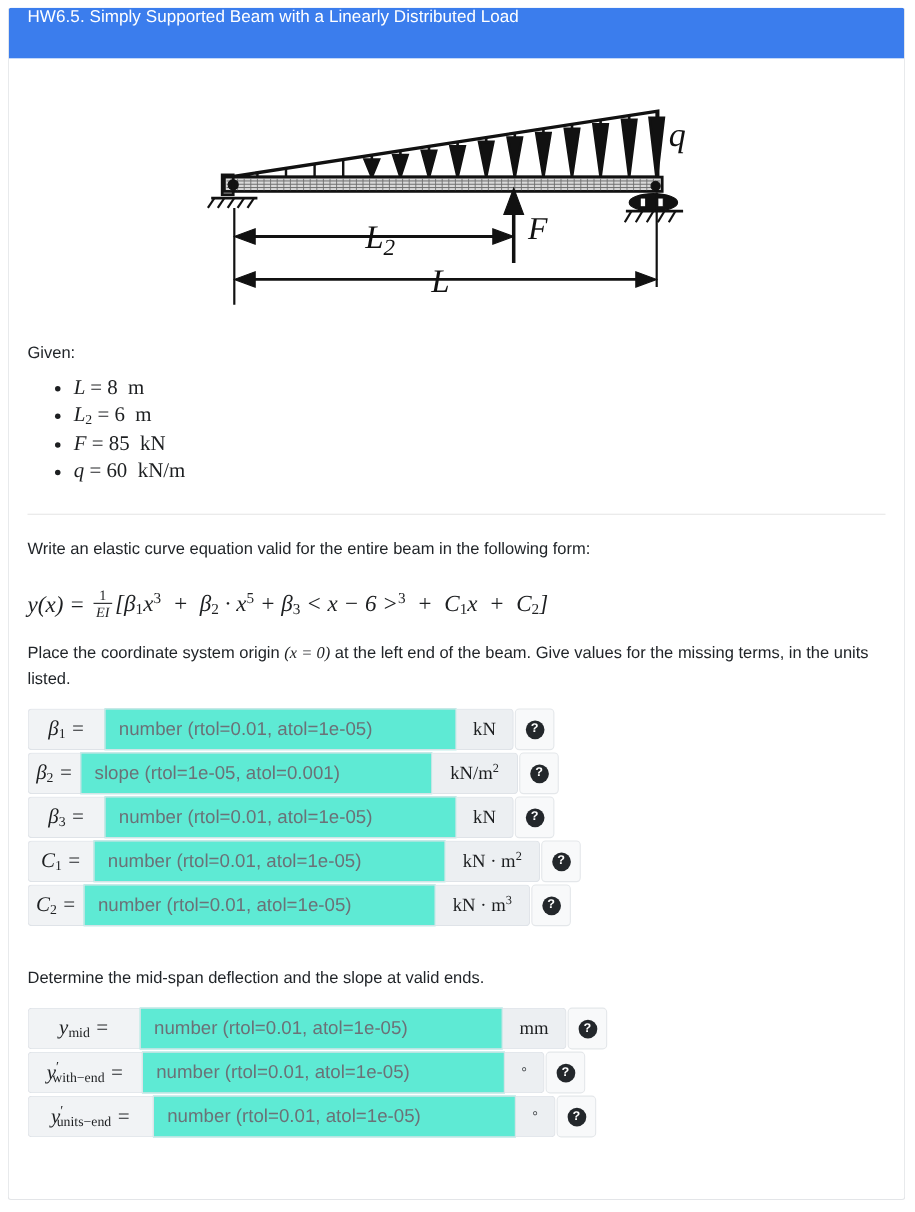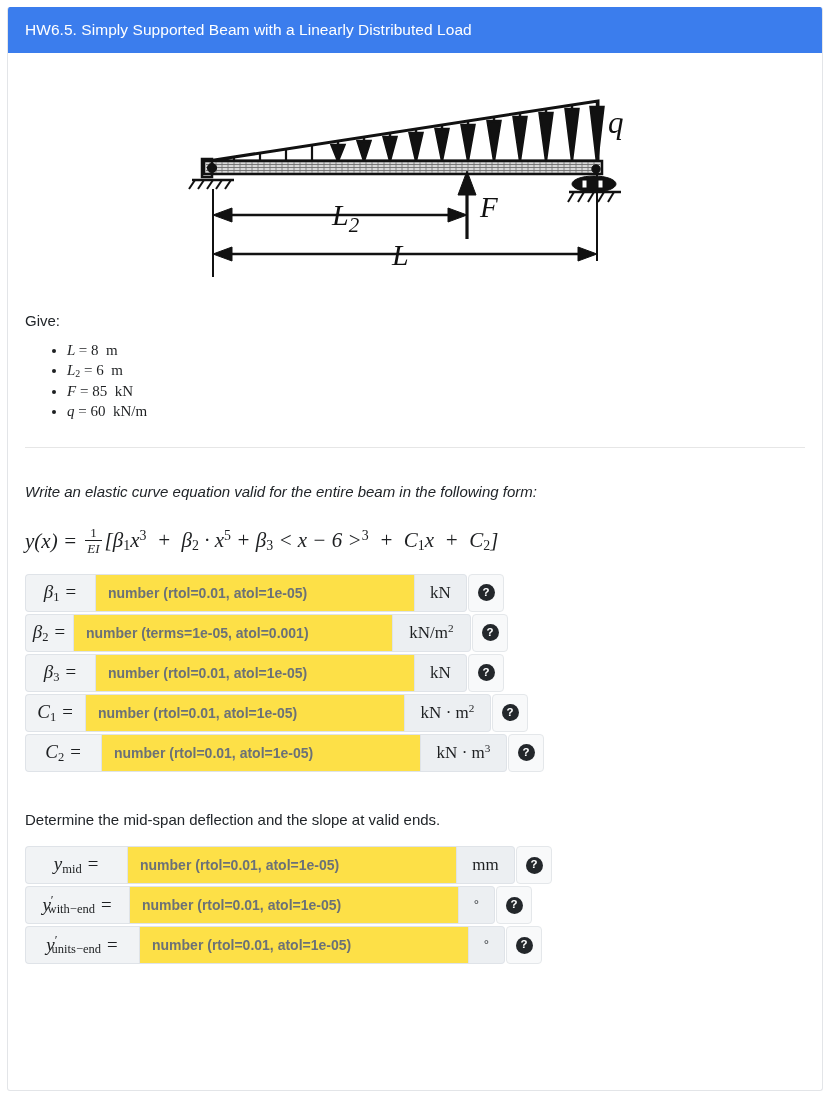--- a/index.html
+++ b/index.html
@@ -24,21 +24,20 @@
     background: #fff;
     border-radius: 3px;
     overflow: hidden;
   }
 
   .card-header {
     height: 46px;
     background: #3b7ded;
     color: #ffffff;
     display: flex;
-    align-items: center;
     padding-left: 17px;
     font-size: 15.5px;
     letter-spacing: 0.05px;
   }
 
   .card-body {
     padding: 20px 17px 0 17px;
   }
 
   .prose {
@@ -78,33 +77,33 @@
     font-size: 15px;
     color: #212529;
   }
   ul.given {
     margin: 12px 0 0 0;
     padding-left: 42px;
     list-style: disc;
   }
   ul.given li {
     font-family: "Liberation Serif", serif;
-    font-size: 15px;
+    font-size: 19px;
     line-height: 1.28;
     color: #1d1f21;
     margin-bottom: 1px;
   }
 
   hr.sep {
     border: none;
     border-top: 1px solid #e6e6e6;
     margin: 26px 0 0 0;
   }
 
-  .para { margin-top: 32px; font-style: italic; }
+  .para { margin-top: 20px; }
 
   .eqline {
     margin-top: 22px;
     margin-bottom: 18px;
     font-family: "Liberation Serif", serif;
     font-size: 21px;
     color: #1d1f21;
     display: flex;
     align-items: center;
     gap: 0;
@@ -140,29 +139,28 @@
     align-items: center;
     justify-content: center;
     padding: 0 2px;
     font-family: "Liberation Serif", serif;
     font-size: 19px;
     color: #1d1f21;
     box-sizing: border-box;
   }
   .cell-input {
     border: 1px solid #dfe3e8;
-    background: #fde047;
+    background: #5eead4;
     display: flex;
     align-items: center;
     padding: 0 12px;
-    font-size: 14px;
+    font-size: 17px;
     color: #6b7177;
     box-sizing: border-box;
     flex: 0 0 auto;
-    font-weight: bold;
   }
   .cell-unit {
     background: #eceff2;
     border: 1px solid #dfe3e8;
     border-left: none;
     border-radius: 0 4px 4px 0;
     display: flex;
     align-items: center;
     justify-content: center;
     padding: 0 10px;
@@ -393,21 +391,21 @@
           </g>
         </g>
 
         <text x="428" y="44" font-family="Liberation Serif, serif" font-style="italic" font-size="31" fill="#111">q</text>
         <text x="300" y="128" font-family="Liberation Serif, serif" font-style="italic" font-size="29" fill="#111">F</text>
         <text x="152" y="136" font-family="Liberation Serif, serif" font-style="italic" font-size="30" fill="#111">L<tspan font-size="21" dy="7">2</tspan></text>
         <text x="212" y="176" font-family="Liberation Serif, serif" font-style="italic" font-size="30" fill="#111">L</text>
       </svg>
     </div>
 
-    <div class="given-label">Give:</div>
+    <div class="given-label">Given:</div>
     <ul class="given">
       <li>
         <span class="math"><span>L</span>
         <span class="up"> = </span><span class="up">8</span>
         <span class="up">&nbsp;</span><span class="up">m</span></span>
       </li>
       <li>
         <span class="math"><span>L</span><sub class="mi-sub">2</sub>
         <span class="up"> = </span><span class="up">6</span>
         <span class="up">&nbsp;</span><span class="up">m</span></span>
@@ -430,20 +428,23 @@
 
     <div class="eqline">
       <span class="math">y(x)&nbsp;=&nbsp;</span>
       <span class="frac">
         <span class="num">1</span>
         <span class="den">EI</span>
       </span>
       <span class="math">[β<sub>1</sub>x<sup>3</sup>&nbsp;&nbsp;+&nbsp;&nbsp;β<sub>2</sub>&nbsp;·&nbsp;x<sup>5</sup>&nbsp;+&nbsp;β<sub>3</sub>&nbsp;&lt;&nbsp;x&nbsp;−&nbsp;6&nbsp;&gt;<sup>3</sup>&nbsp;&nbsp;+&nbsp;&nbsp;C<sub>1</sub>x&nbsp;&nbsp;+&nbsp;&nbsp;C<sub>2</sub>]</span>
     </div>
 
+    <div class="prose" style="max-width:790px;">
+      <span>Place the coordinate system origin </span><span class="math">(x = 0)</span><span> at the left end of the beam. Give values for the missing terms, in the units listed.</span>
+    </div>
 
     <div class="ansgrid">
 
       <div class="ansrow">
         <div class="cell-label" style="width:70px">
           <span class="math">β<sub>1</sub>&nbsp;=</span>
         </div>
         <div class="cell-input" style="width:320px">
           <span>number (rtol=0.01, atol=1e-05)</span>
         </div>
@@ -453,21 +454,21 @@
         <div class="cell-help">
           <span class="help-dot">?</span>
         </div>
       </div>
 
       <div class="ansrow">
         <div class="cell-label" style="width:48px">
           <span class="math">β<sub>2</sub>&nbsp;=</span>
         </div>
         <div class="cell-input" style="width:320px">
-          <span>number (terms=1e-05, atol=0.001)</span>
+          <span>slope (rtol=1e-05, atol=0.001)</span>
         </div>
         <div class="cell-unit" style="width:78px">
           <span class="math"><span class="up">kN/m</span><sup>2</sup></span>
         </div>
         <div class="cell-help">
           <span class="help-dot">?</span>
         </div>
       </div>
 
       <div class="ansrow">
@@ -494,21 +495,21 @@
         </div>
         <div class="cell-unit" style="width:86px">
           <span class="math"><span class="up">kN · m</span><sup>2</sup></span>
         </div>
         <div class="cell-help">
           <span class="help-dot">?</span>
         </div>
       </div>
 
       <div class="ansrow">
-        <div class="cell-label" style="width:76px">
+        <div class="cell-label" style="width:51px">
           <span class="math">C<sub>2</sub>&nbsp;=</span>
         </div>
         <div class="cell-input" style="width:320px">
           <span>number (rtol=0.01, atol=1e-05)</span>
         </div>
         <div class="cell-unit" style="width:86px">
           <span class="math"><span class="up">kN · m</span><sup>3</sup></span>
         </div>
         <div class="cell-help">
           <span class="help-dot">?</span>

